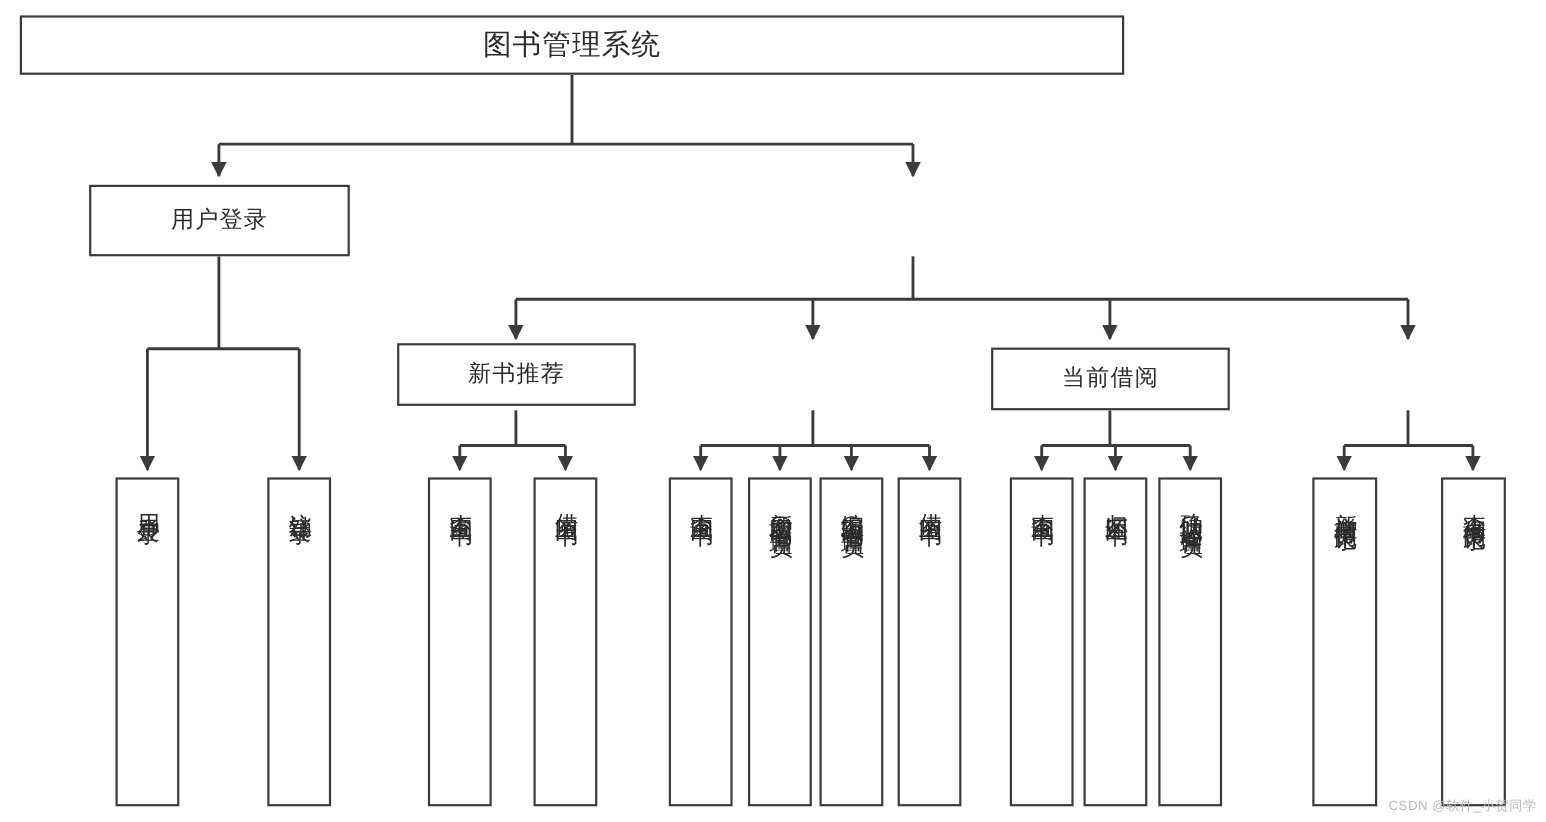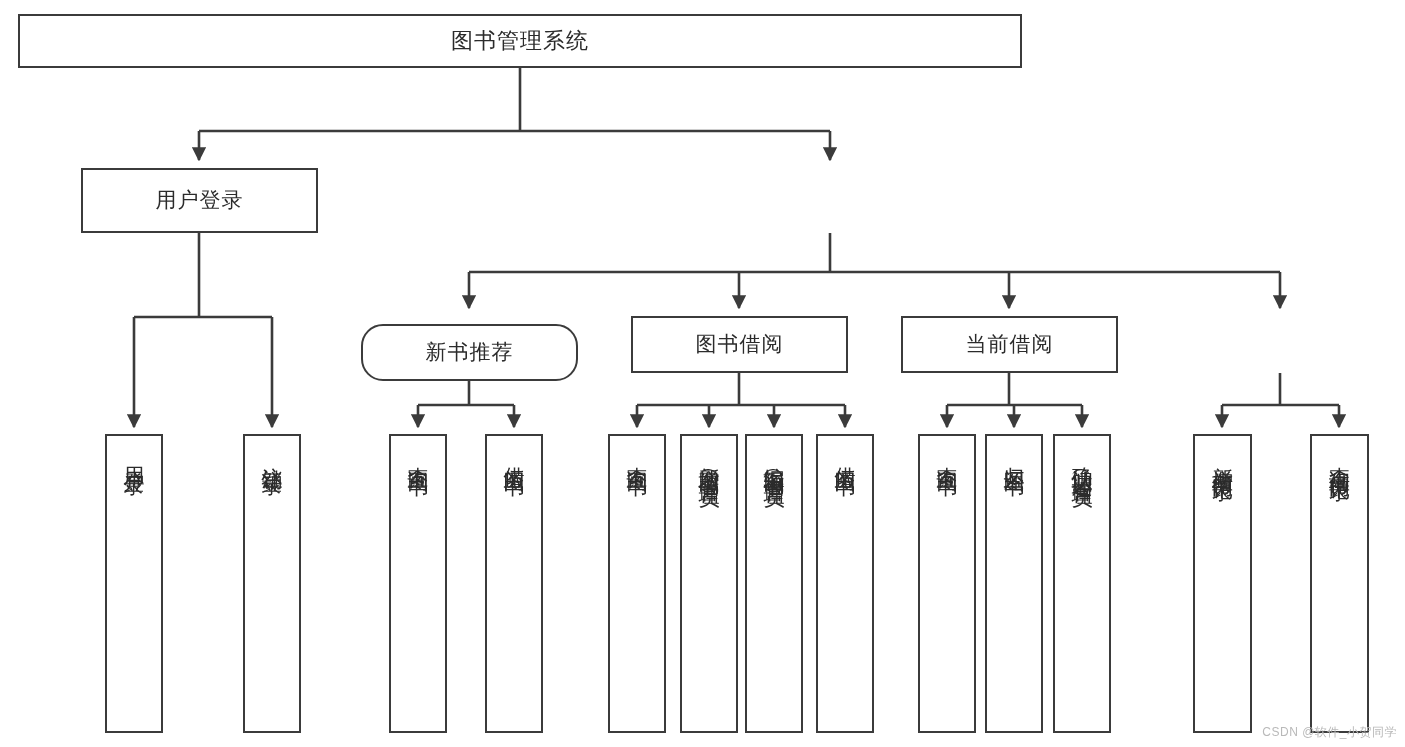--- a/index.html
+++ b/index.html
@@ -46,21 +46,21 @@
     writing-mode: vertical-rl;
     text-orientation: upright;
     letter-spacing: 3px;
     font-size: 21px;
   }
   .node.leaf {
     align-items: flex-start;
     justify-content: center;
     padding-top: 14px;
   }
-  .node.root .label { font-size: 22px; }
+  .node.root .label { font-size: 26px; }
 
   .watermark {
     position: absolute;
     right: 8px;
     bottom: 6px;
     font-size: 12px;
     color: #b9b9b9;
     letter-spacing: 0.5px;
     white-space: nowrap;
     user-select: none;
@@ -134,27 +134,24 @@
 
   <div class="node root" style="left:18px; top:14px; width:1004px; height:54px;">
     <span class="label">图书管理系统</span>
   </div>
 
   <div class="node" style="left:81px; top:168px; width:237px; height:65px;">
     <span class="label">用户登录</span>
   </div>
 
 
-  <div class="node" style="left:361px; top:324px; width:217px; height:57px;border-radius:22px;">
+  <div class="node" style="left:361px; top:312px; width:217px; height:57px;">
     <span class="label">新书推荐</span>
   </div>
 
-  <div class="node" style="left:631px; top:316px; width:217px; height:57px;">
-    <span class="label">图书借阅</span>
-  </div>
 
   <div class="node" style="left:901px; top:316px; width:217px; height:57px;">
     <span class="label">当前借阅</span>
   </div>
 
 
   <div class="node vertical leaf" style="left:105px; top:434px; width:58px; height:299px;">
     <span class="label">用户登录</span>
   </div>
 

